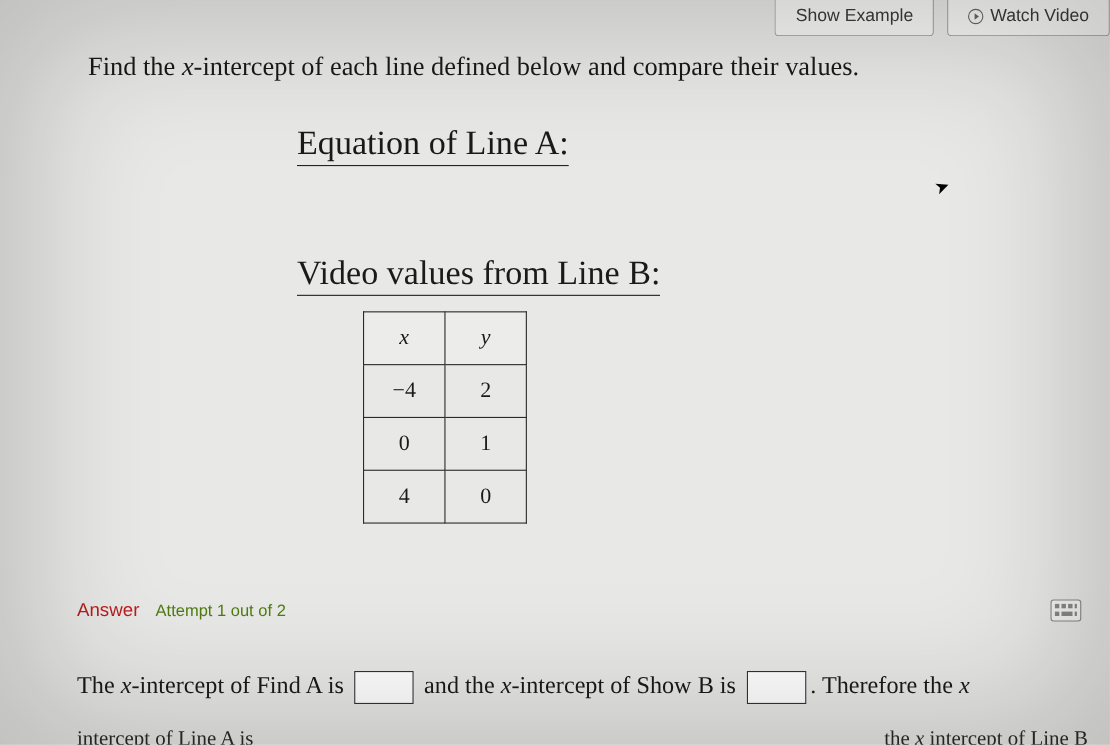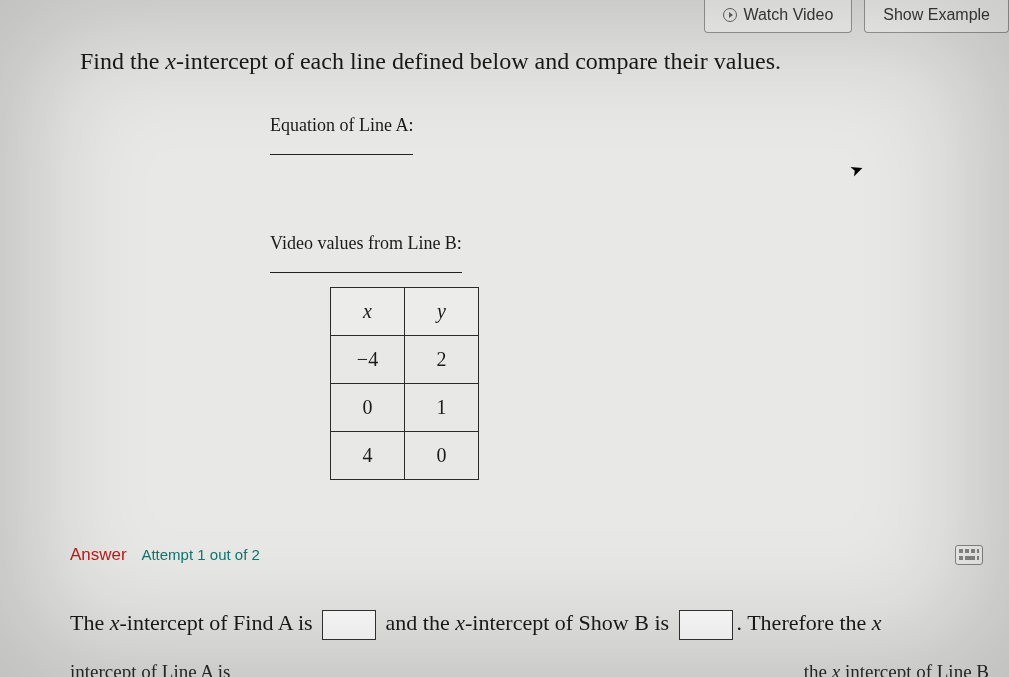--- a/index.html
+++ b/index.html
@@ -61,22 +61,22 @@
     }
     .math-var { font-style: italic; font-family: 'Times New Roman', serif; }
     .section-a {
       position: absolute;
       top: 112px;
       left: 270px;
     }
     .underlined {
       display: inline-block;
       border-bottom: 1.5px solid #222;
-      padding-bottom: 18px;
-      font-size: 18px;
+      padding-bottom: 2px;
+      font-size: 31px;
     }
     .equation {
       font-family: 'Times New Roman', serif;
       font-size: 23px;
       margin-top: 14px;
       margin-left: 20px;
     }
     .section-b {
       position: absolute;
       top: 230px;
@@ -105,21 +105,21 @@
       position: absolute;
       top: 545px;
       left: 70px;
       right: 20px;
     }
     .answer-hdr {
       font-family: Arial, sans-serif;
       font-size: 17px;
     }
     .answer-hdr .bold { font-weight: normal; color: #b91c1c; }
-    .answer-hdr .attempt { color: #0f766e; margin-left: 10px; font-size: 15px; }
+    .answer-hdr .attempt { color: #4d7c0f; margin-left: 10px; font-size: 15px; }
     .keyboard-icon {
       position: absolute;
       right: 6px;
       top: 0;
       width: 28px;
       height: 20px;
       border: 1.5px solid #888;
       border-radius: 3px;
       cursor: pointer;
       background: #f3f3f1;
@@ -176,25 +176,25 @@
       inset: 0;
       pointer-events: none;
       box-shadow: inset 0 0 120px 30px rgba(0,0,0,0.18);
     }
   </style>
 </head>
 <body>
 
 <div class="top-buttons">
   <div class="top-btn">
+    <span>Show Example</span>
+  </div>
+  <div class="top-btn">
     <span class="icon-play"></span>
     <span>Watch Video</span>
-  </div>
-  <div class="top-btn">
-    <span>Show Example</span>
   </div>
 </div>
 
 <div class="cursor-arrow">➤</div>
 
 <div class="prompt">
   <span>Find the </span><span class="math-var">x</span><span>-intercept of each line defined below and compare their values.</span>
 </div>
 
 <div class="section-a">

